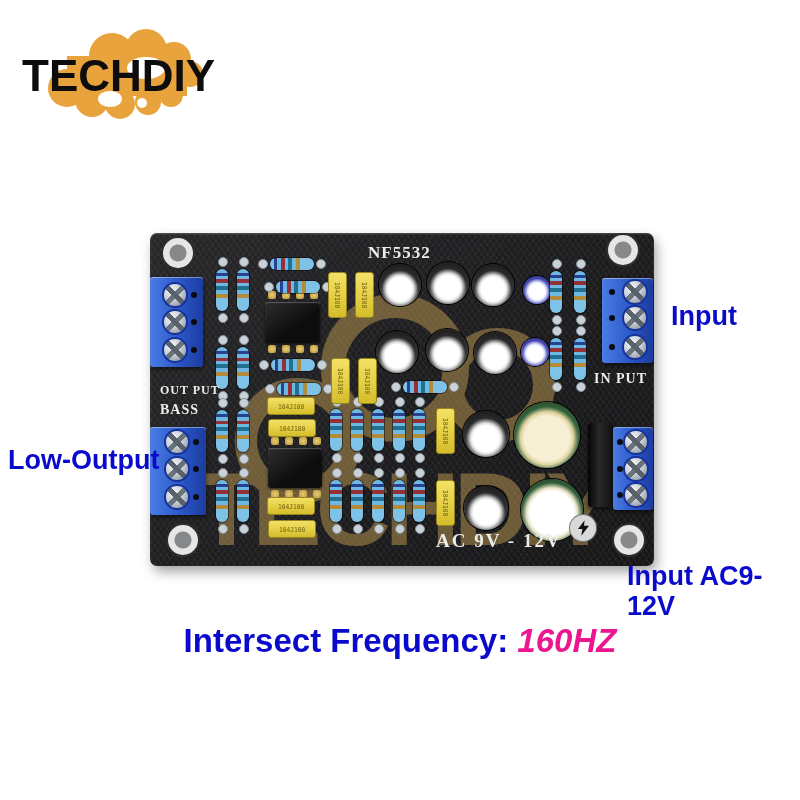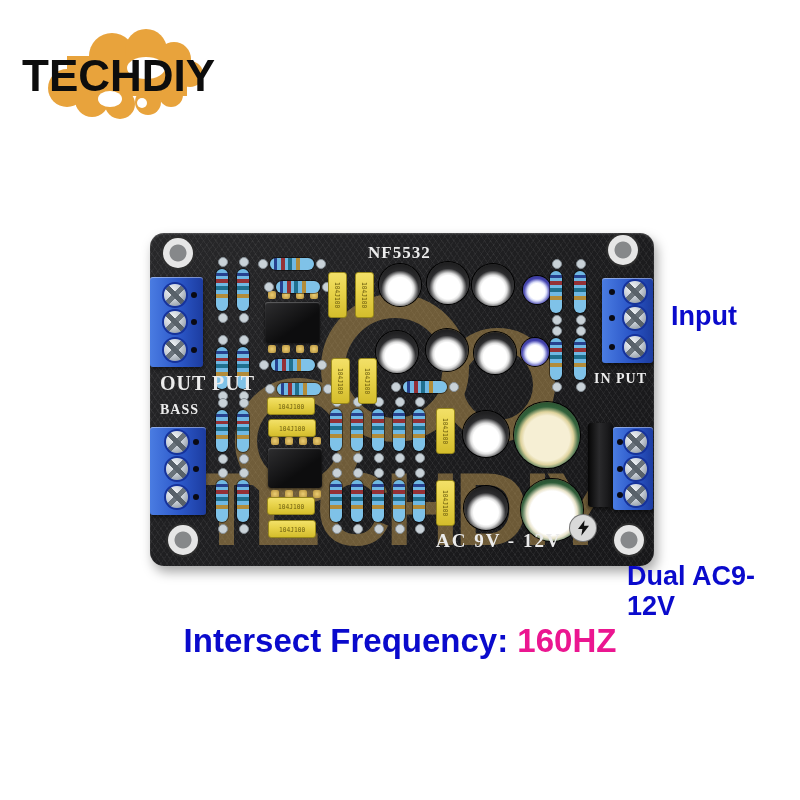--- a/index.html
+++ b/index.html
@@ -10,24 +10,24 @@
   .logo{position:absolute;left:22px;top:26px;width:215px;height:98px;}
   .logo svg{position:absolute;left:0;top:0;}
   .cloud-fill{fill:var(--logo-orange,#e8a33c);}
   .logo-text{position:absolute;left:0;top:28px;width:215px;font-size:44px;font-weight:800;
              color:#0d0d0d;letter-spacing:0px;line-height:1;}
 
   
   .anno{position:absolute;color:var(--label-blue,#0a0acc);font-weight:700;font-size:27px;line-height:1.1;}
   .caption{position:absolute;left:0;top:622px;width:800px;text-align:center;font-size:33px;font-weight:700;}
   .caption .pref{color:var(--label-blue,#0a0acc);text-align:center;}
-  .caption .hz{color:var(--value-pink,#eb1690);}
+  .caption .hz{color:var(--value-pink,#eb1690);font-style:italic;}
 
   
-  .pcb{position:absolute;left:150px;top:233px;width:504px;height:333px;border-radius:14px;overflow:hidden;
+  .pcb{position:absolute;left:150px;top:233px;width:504px;height:333px;border-radius:7px;overflow:hidden;
        background:
         repeating-linear-gradient(55deg, rgba(255,255,255,.05) 0 1px, transparent 1px 5px),
         repeating-linear-gradient(-55deg, rgba(255,255,255,.04) 0 1px, transparent 1px 5px),
         linear-gradient(135deg,#28282a,var(--pcb,#1d1d1f) 55%,#171719);
        box-shadow:inset 0 1px 2px rgba(255,255,255,.22), 3px 6px 12px rgba(0,0,0,.35);}
 
   .wm{position:absolute;left:30px;top:40px;opacity:.5;}
   .wm .ring{fill:none;stroke:var(--wm-gold,#bf9a52);}
   .wm text{fill:var(--wm-gold,#bf9a52);font-family:"Liberation Sans",sans-serif;font-weight:bold;}
 
@@ -245,33 +245,34 @@
         <span>104J100</span>
       </div>
     <div class="ycap h" style="left:117px;top:264px">
         <span>104J100</span>
       </div>
     <div class="ycap h" style="left:118px;top:287px">
         <span>104J100</span>
       </div>
 
     <div class="sk" style="left:218px;top:10px;font-size:17px">NF5532</div>
-    <div class="sk" style="left:10px;top:139px;font-size:20px">OUT PUT</div>
+    <div class="sk" style="left:10px;top:150px;font-size:12px">OUT PUT</div>
     <div class="sk" style="left:10px;top:169px;font-size:14px">BASS</div>
     <div class="sk" style="left:444px;top:138px;font-size:14px">IN PUT</div>
     <div class="sk" style="left:286px;top:297px;font-size:19px;letter-spacing:2px">AC 9V - 12V</div>
 
     <div class="bolt">
       <svg width="11" height="16" viewBox="0 0 10 14">
           <polygon points="6,0 0,8 4,8 3,14 10,5 5.5,5" fill="#111"></polygon>
         </svg>
     </div>
   </div>
 
+  <div class="anno" style="left:8px;top:446px">Low-Output</div>
   <div class="anno" style="left:671px;top:302px">Input</div>
-  <div class="anno" style="left:627px;top:562px">Dual AC9-12V</div>
+  <div class="anno" style="left:627px;top:562px">Input AC9-12V</div>
 
   <div class="caption">
     <span class="pref">Intersect Frequency:</span>
     <span class="hz">160HZ</span>
   </div>
 
 </div>
 
 </body></html>

